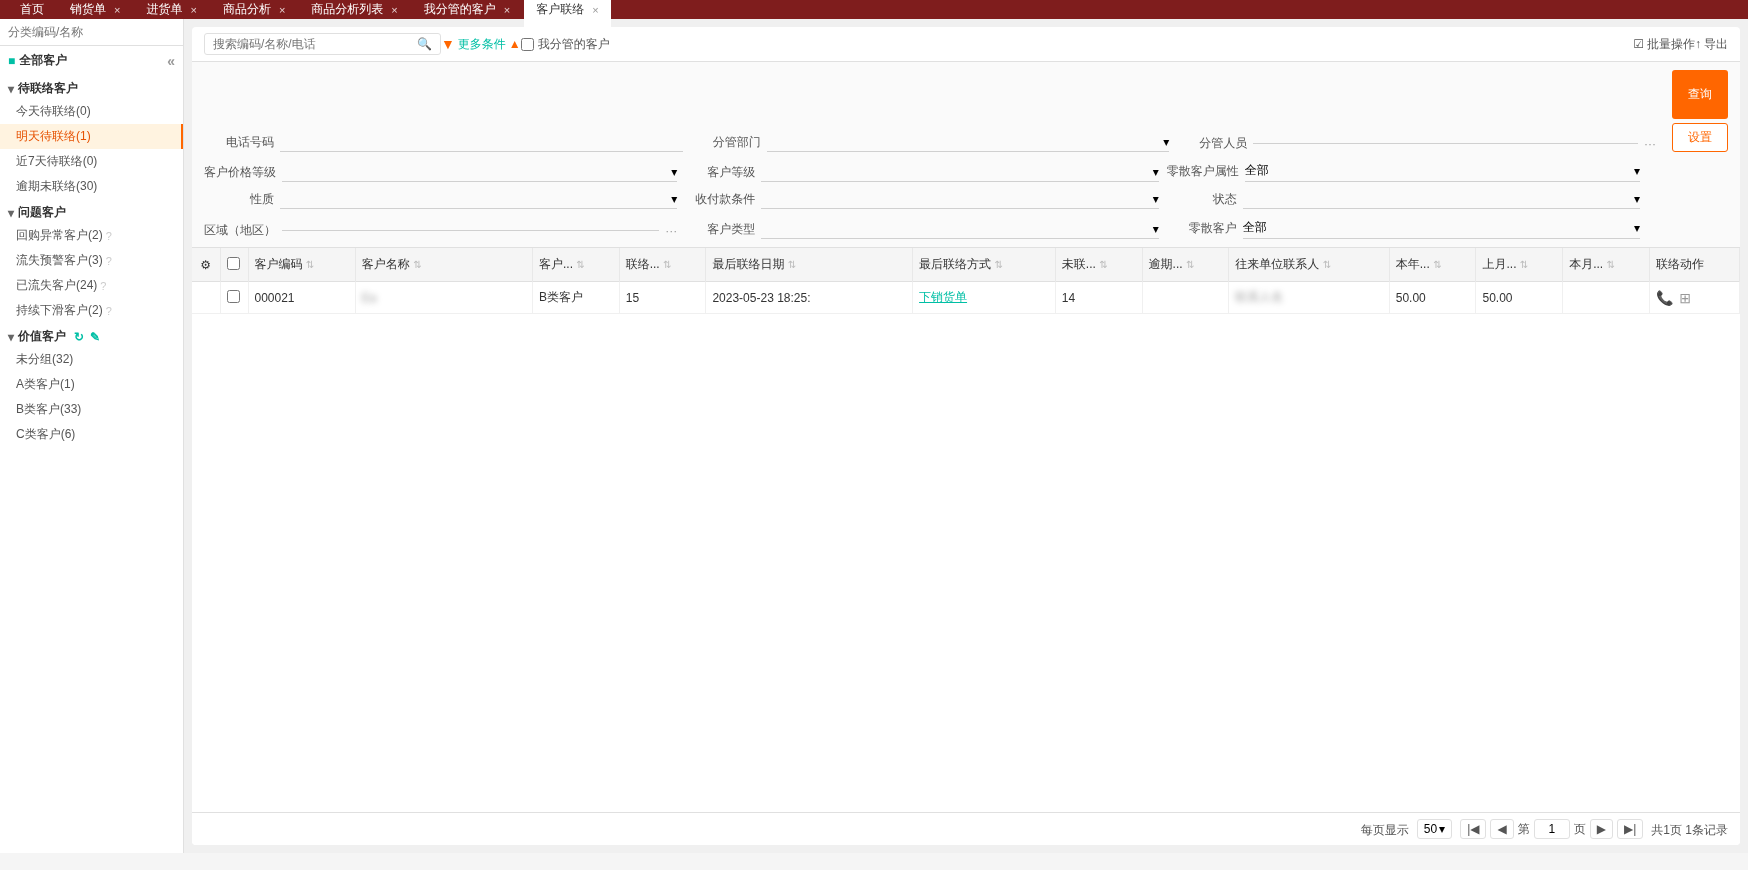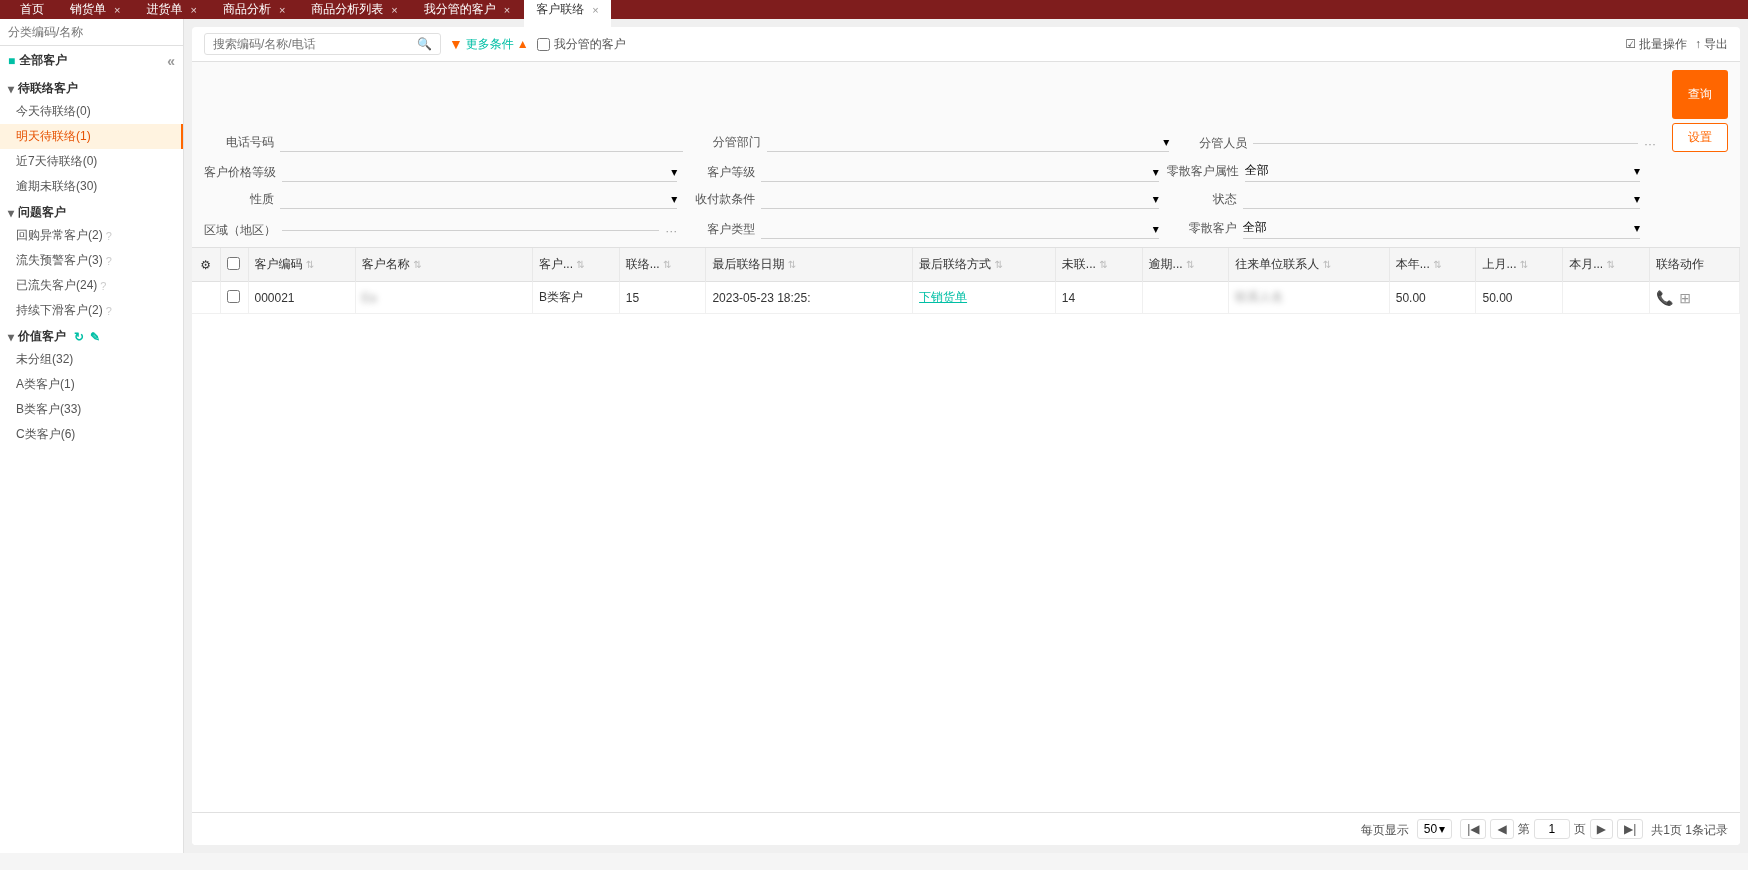--- a/index.html
+++ b/index.html
@@ -123,21 +123,21 @@
       margin: 8px;
       border-radius: 4px;
     }
 
     
     .filter-bar {
       display: flex;
       align-items: center;
       padding: 6px 12px;
       border-bottom: 1px solid #e0e0e0;
-      gap: 8px;
+      gap: 0;
     }
     .filter-search-box {
       display: flex;
       align-items: center;
       border: 1px solid #e0e0e0;
       border-radius: 3px;
       padding: 3px 8px;
       gap: 4px;
       min-width: 200px;
     }

